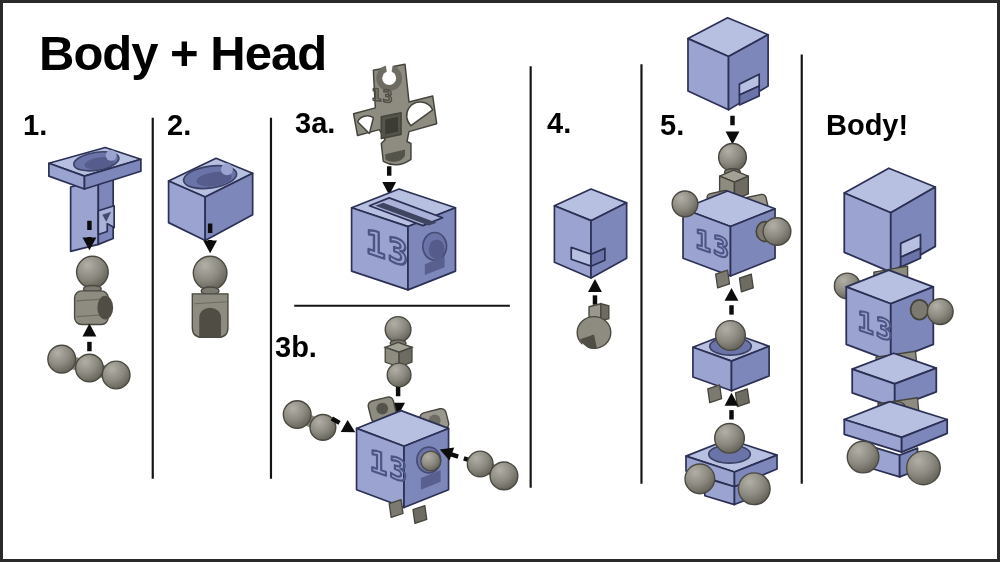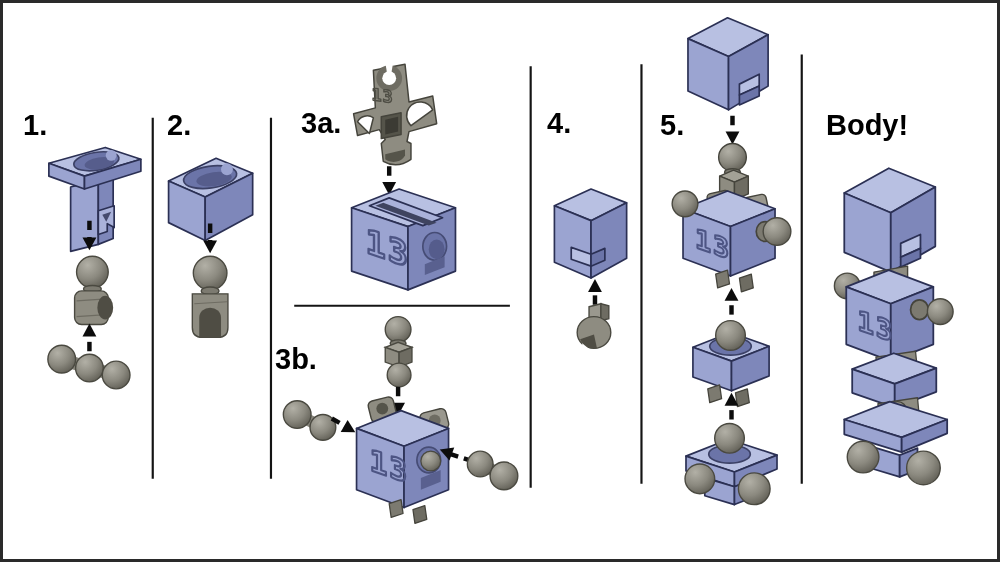--- a/index.html
+++ b/index.html
@@ -19,25 +19,26 @@
   svg text.emboss{
     font-family:"DejaVu Sans Mono",monospace;font-weight:bold;
     fill:none;
   }
 </style>
 </head>
 <body>
 
 <div class="slide">
 
+  <div class="title">Body + Head</div>
 
   <div class="step-label" style="left:20px;top:106px;">1.</div>
   <div class="step-label" style="left:164px;top:106px;">2.</div>
-  <div class="step-label" style="left:298px;top:104px;">3a.</div>
-  <div class="step-label" style="left:272px;top:328px;margin-top:12px;">3b.</div>
+  <div class="step-label" style="left:292px;top:104px;">3a.</div>
+  <div class="step-label" style="left:272px;top:328px;">3b.</div>
   <div class="step-label" style="left:544px;top:104px;">4.</div>
   <div class="step-label" style="left:657px;top:106px;">5.</div>
   <div class="step-label" style="left:823px;top:106px;">Body!</div>
 
   <svg class="scene" viewBox="0 0 1000 562">
     <defs>
       <radialGradient id="gB" cx="35%" cy="28%" r="80%">
         <stop offset="0%" stop-color="#b2b0a6"></stop>
         <stop offset="55%" stop-color="#8b897f"></stop>
         <stop offset="100%" stop-color="#5e5c53"></stop>

